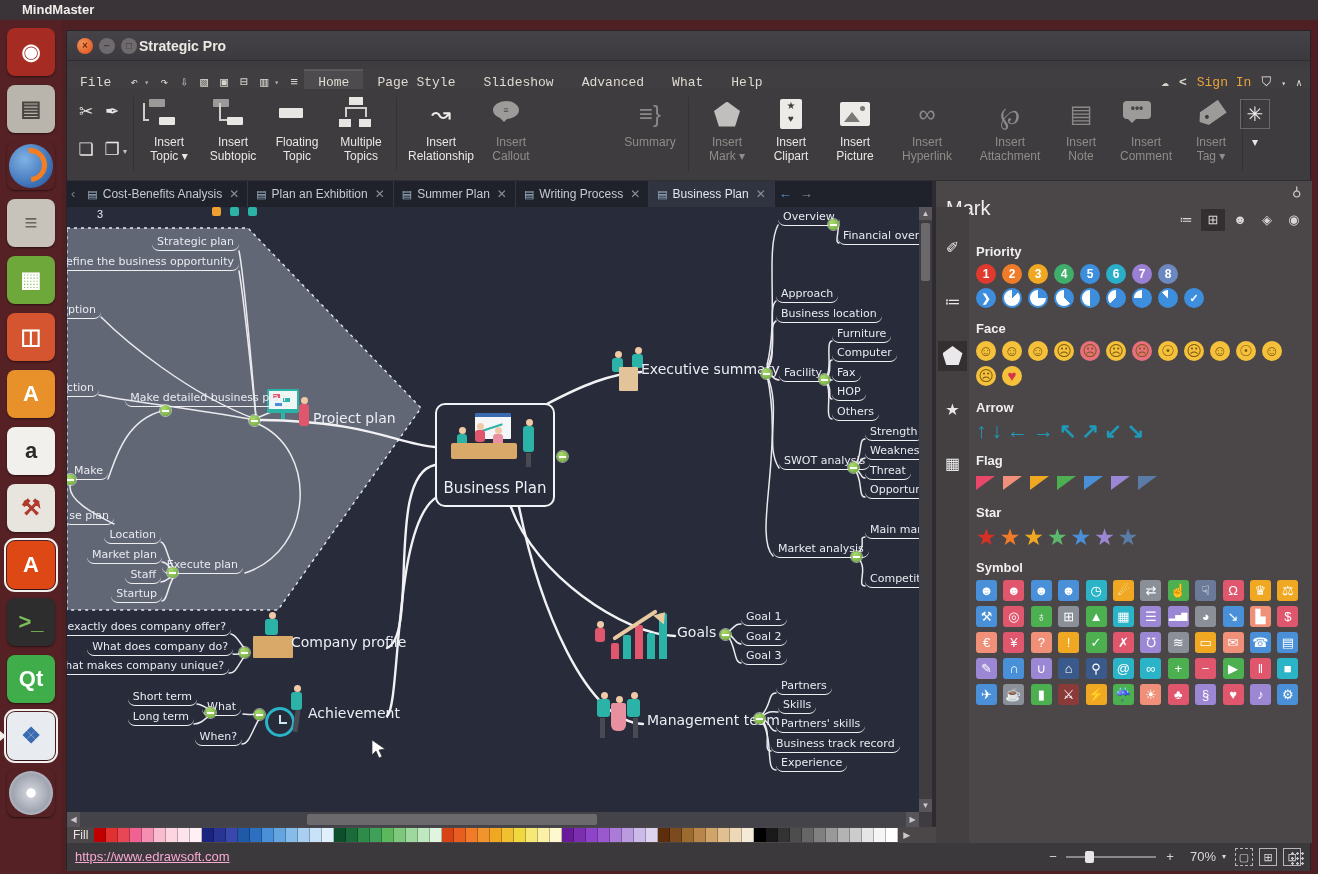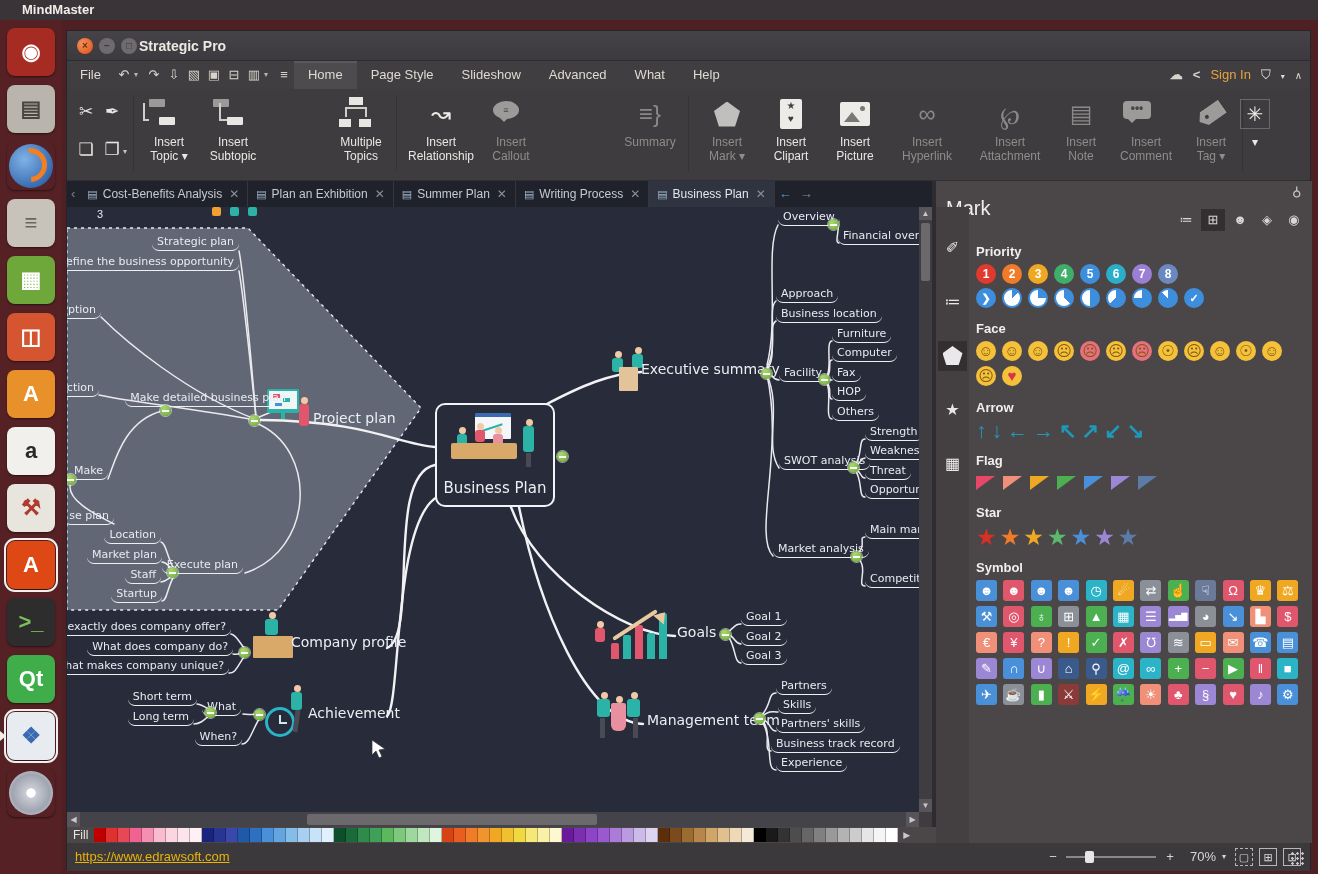--- a/index.html
+++ b/index.html
@@ -17,21 +17,21 @@
   .ffx i{position:absolute;left:4px;top:4px;width:34px;height:34px;border:5px solid #F57E20;border-left-color:transparent;border-bottom-color:transparent;border-radius:50%;transform:rotate(40deg);}
   .cdx{width:44px;height:44px;border-radius:50%;background:radial-gradient(circle,#FFF 14%,#C9CCD4 16%,#9FA4B0 60%,#E8EAF0 100%);}
   
   #win{position:absolute;left:66px;top:30px;width:1245px;height:840px;background:#3E3C3F;border:1px solid #262428;}
   #titlebar{position:absolute;left:0;top:0;width:100%;height:30px;background:linear-gradient(#454347,#3C3A3E);border-bottom:1px solid #2E2C30;}
   .tbtn{position:absolute;top:7px;width:16px;height:16px;border-radius:50%;background:#6E6A6E;color:#3A383C;
     font-size:10px;line-height:15px;text-align:center;font-weight:bold;}
   .tbtn.close{background:radial-gradient(circle at 35% 35%,#F2935C,#DF4B16);color:#7A2A08;}
   #wtitle{position:absolute;left:72px;top:0;height:30px;line-height:30px;color:#ECE8E2;font-weight:bold;font-size:14px;}
   
-  #menubar{position:absolute;left:0;top:30px;width:100%;height:28px;background:#403E41;color:#DFDBD2;font-size:13px;}
+  #menubar{position:absolute;left:0;top:38px;width:100%;height:28px;background:#403E41;color:#DFDBD2;font-size:13px;font-family:Liberation Mono, monospace;}
   .mitem{float:left;padding:0 13px;line-height:28px;cursor:default;}
   .mtab{float:left;padding:0 14px;line-height:28px;}
   .mtab.active{background:#4D4B4E;box-shadow:inset 0 2px 0 #5A585C;}
   .micon{float:left;width:20px;line-height:28px;text-align:center;font-size:13px;color:#D8D4CC;}
   .mcaret{float:left;width:10px;line-height:28px;font-size:8px;color:#B8B4AC;}
   #menu-right{position:absolute;right:8px;top:0;height:28px;line-height:28px;font-size:13px;}
   #menu-right span{margin-left:10px;}
   .signin{color:#E8A33D;}
   
   #toolbar{position:absolute;left:0;top:58px;width:100%;height:92px;background:#3E3C3F;border-bottom:1px solid #312F33;}
@@ -89,21 +89,21 @@
   .row{overflow:hidden;}
   .pc{float:left;width:20px;height:20px;border-radius:50%;color:#FFF;font-size:12px;font-weight:bold;text-align:center;line-height:20px;margin:0 6px 4px 0;}
   .prog{float:left;width:20px;height:20px;border-radius:50%;margin:0 6px 4px 0;border:2px solid #3E8EDE;color:#FFF;font-size:11px;text-align:center;line-height:16px;font-weight:bold;}
   .face{float:left;width:20px;height:20px;border-radius:50%;margin:0 6px 5px 0;color:#7A5A10;font-size:15px;text-align:center;line-height:19px;}
   .arw{float:left;color:#1F99B8;font-size:21px;font-weight:bold;margin:0 5px 2px 0;line-height:22px;}
   .flg{float:left;width:19px;height:14px;margin:3px 8px 6px 0;clip-path:polygon(0 100%,0 0,100% 0);}
   .str{float:left;font-size:23px;line-height:24px;margin:0 3px 2px 0;}
   .sym{float:left;width:21px;height:21px;border-radius:3px;margin:0 6.4px 5px 0;color:#FFF;font-size:13px;text-align:center;line-height:21px;overflow:hidden;}
   
   #statusbar{position:absolute;left:0;top:812px;width:100%;height:28px;background:#3B393C;color:#E4E2E4;font-size:13px;}
-  #weblink{position:absolute;left:8px;top:0;line-height:28px;text-decoration:underline;color:#eab308;}
+  #weblink{position:absolute;left:8px;top:0;line-height:28px;text-decoration:underline;color:#f9a8d4;}
   .zctl{position:absolute;top:0;line-height:28px;color:#D8D6D8;text-align:center;}
   .slider{position:absolute;top:13px;height:2px;background:#8A888C;}
   .sknob{position:absolute;top:8px;width:9px;height:12px;background:#E8E6E8;border-radius:2px;}
   .sico{position:absolute;top:5px;width:18px;height:18px;border:1px solid #B8B6BA;color:#D8D6D8;font-size:11px;text-align:center;line-height:16px;}
   .grip{position:absolute;right:6px;top:8px;width:14px;height:14px;
     background:radial-gradient(circle,#C8C6CA 1px,transparent 1.5px);background-size:5px 5px;}
 </style>
 </head>
 <body>
 
@@ -178,20 +178,27 @@
         <div class="lb">Topic ▾</div>
       </div>
       <div class="tbig" style="left: 134px; width: 64px;">
         <div class="ic">
           <div style="position: absolute; left: 12px; top: 6px; width: 16px; height: 8px; background: rgb(154, 154, 152); border-radius: 1px;"></div>
           <div style="position: absolute; left: 26px; top: 24px; width: 16px; height: 8px; background: rgb(232, 230, 226); border-radius: 1px;"></div>
           <div style="position: absolute; left: 18px; top: 10px; width: 8px; height: 18px; border-left: 2px solid rgb(208, 206, 202); border-bottom: 2px solid rgb(208, 206, 202);"></div>
         </div>
         <div class="lb">Insert</div>
         <div class="lb">Subtopic</div>
+      </div>
+      <div class="tbig" style="left: 198px; width: 64px;">
+        <div class="ic">
+          <div style="position: absolute; left: 14px; top: 15px; width: 24px; height: 10px; background: rgb(232, 230, 226); border-radius: 1px;"></div>
+        </div>
+        <div class="lb">Floating</div>
+        <div class="lb">Topic</div>
       </div>
       <div class="tbig" style="left: 262px; width: 64px;">
         <div class="ic">
           <div style="position: absolute; left: 20px; top: 4px; width: 14px; height: 8px; background: rgb(232, 230, 226);"></div>
           <div style="position: absolute; left: 10px; top: 26px; width: 12px; height: 8px; background: rgb(232, 230, 226);"></div>
           <div style="position: absolute; left: 30px; top: 26px; width: 12px; height: 8px; background: rgb(232, 230, 226);"></div>
           <div style="position: absolute; left: 16px; top: 14px; width: 22px; height: 10px; border-left: 2px solid rgb(208, 206, 202); border-right: 2px solid rgb(208, 206, 202); border-top: 2px solid rgb(208, 206, 202);"></div>
         </div>
         <div class="lb">Multiple</div>
         <div class="lb">Topics</div>

